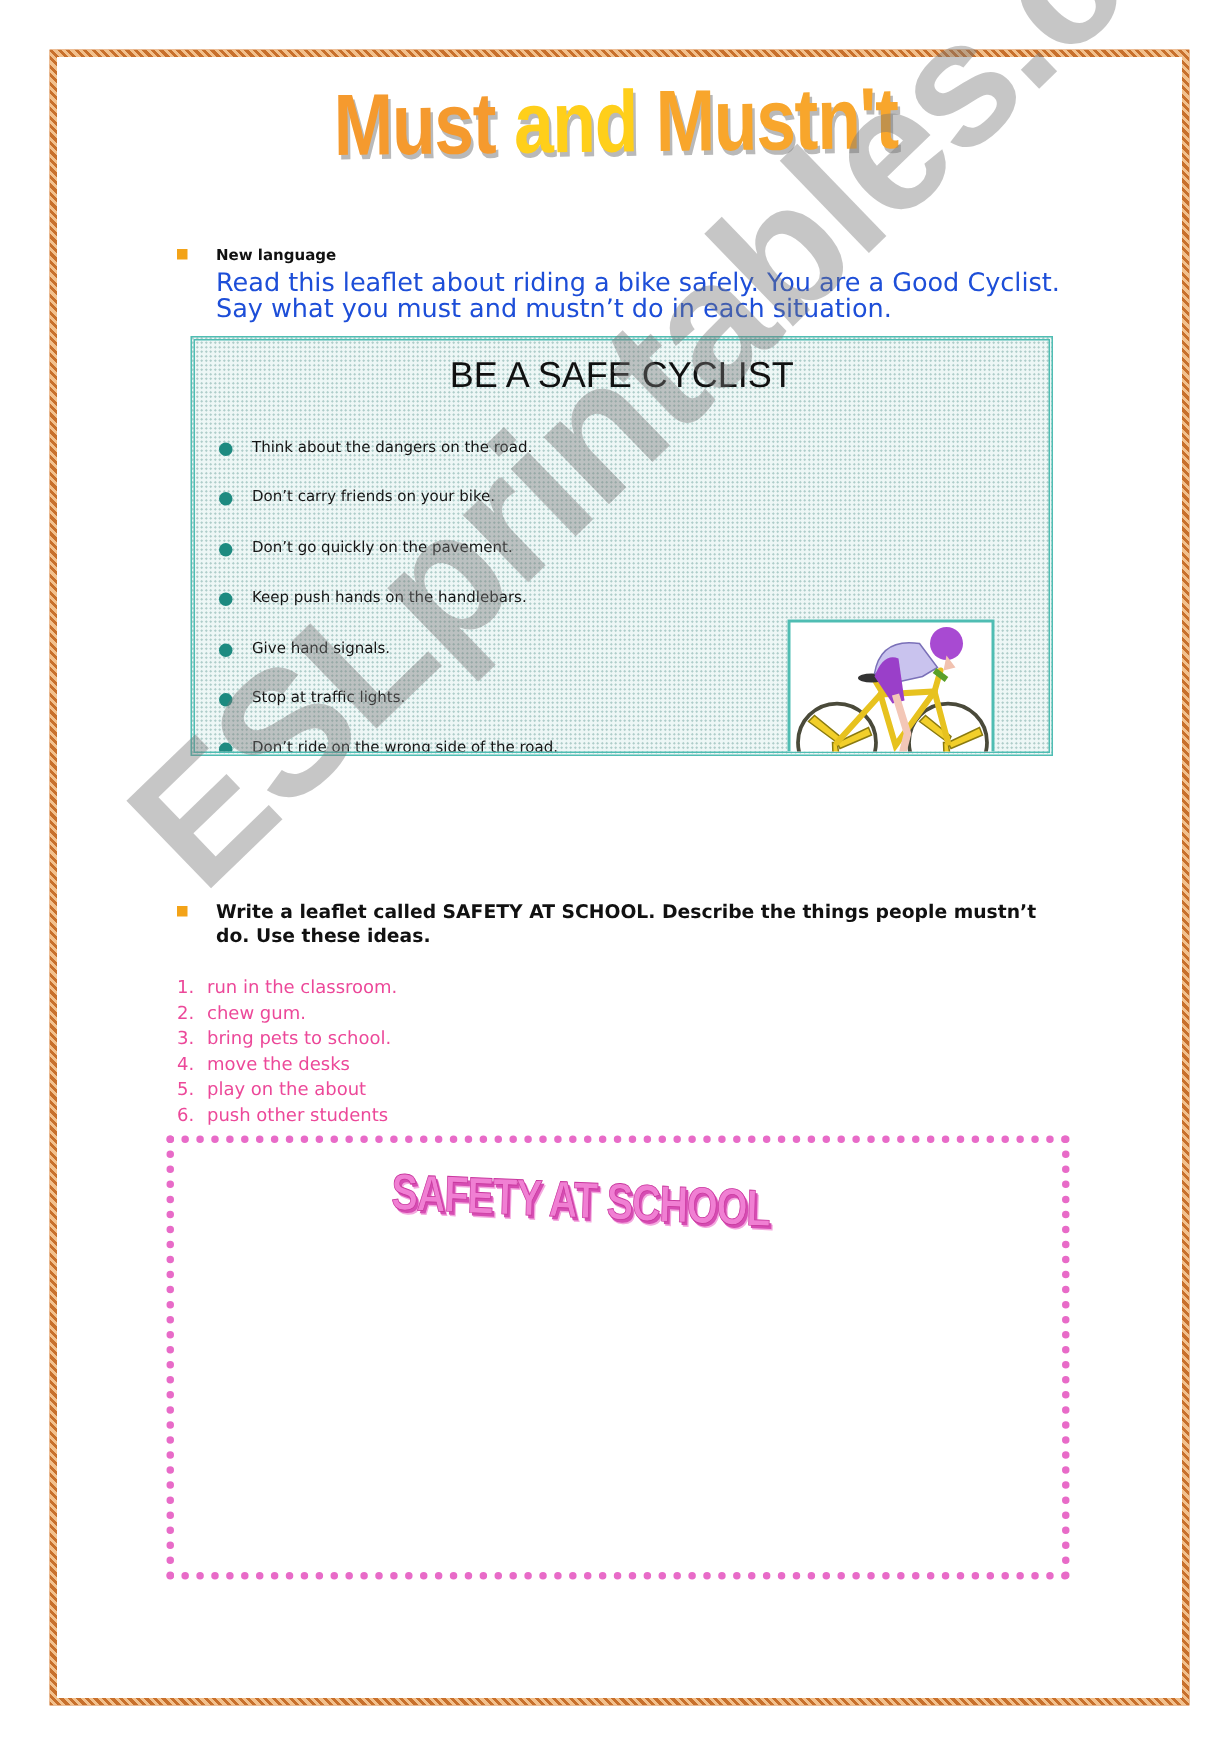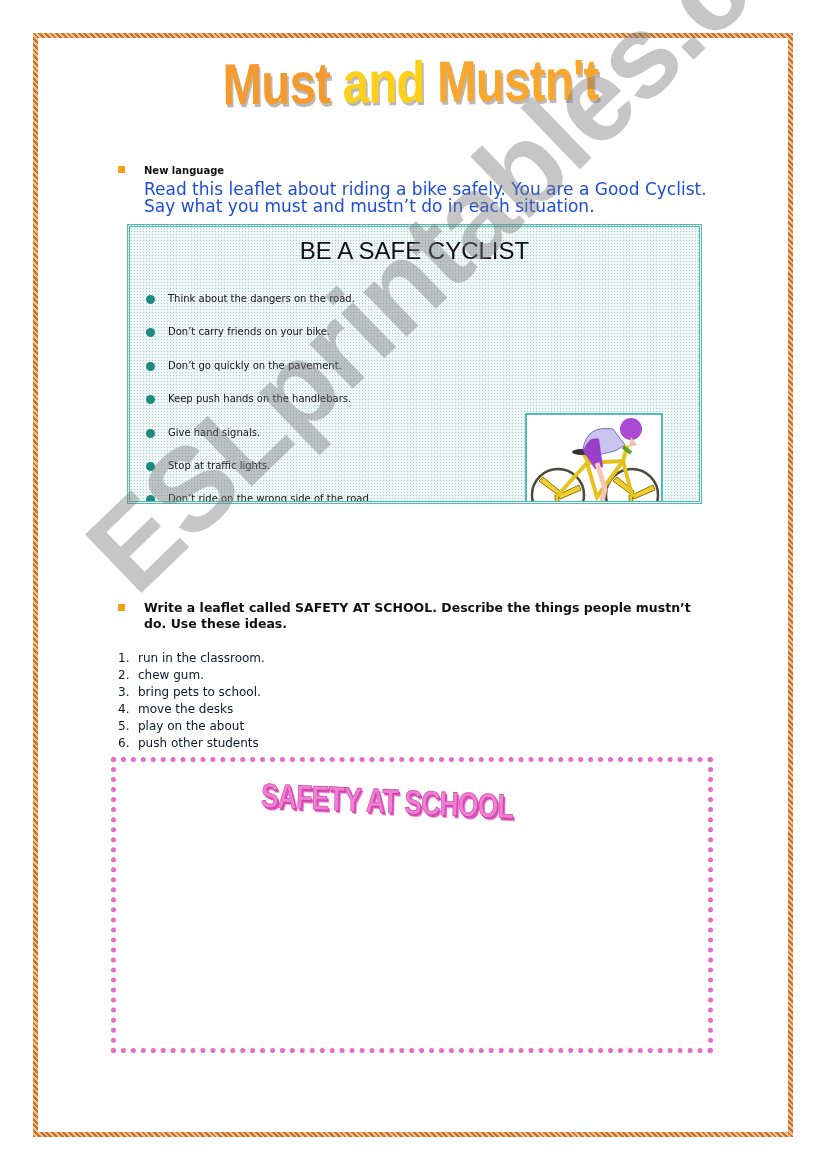--- a/index.html
+++ b/index.html
@@ -66,21 +66,21 @@
     }
     .cyclist {
       position: absolute; left: 395px; top: 186px; width: 138px; height: 115px;
       box-sizing: border-box; border: 2px solid #4fbdb3; background: #fff;
     }
 
     .sec2 { top: 582px; margin-top: 18px; }
     .sec2 .instr { font-weight: bold; font-size: 12.5px; line-height: 16px; color: #111; }
     .ideas {
       position: absolute; left: 118px; top: 650px; margin: 0; padding: 0; list-style: none;
-      font-size: 12px; line-height: 17px; color: #0f172a;
+      font-size: 12px; line-height: 17px; color: #ec4899;
     }
     .ideas .num { display: inline-block; width: 20px; }
 
     .school-box {
       position: absolute; left: 111px; top: 757px; width: 602px; height: 296px;
       box-sizing: border-box; border: 5px dotted #e86bc8;
     }
     .school-title {
       position: absolute; left: 145px; top: 14px;
       font-family: "Liberation Sans", sans-serif; font-weight: bold; font-size: 34px;

